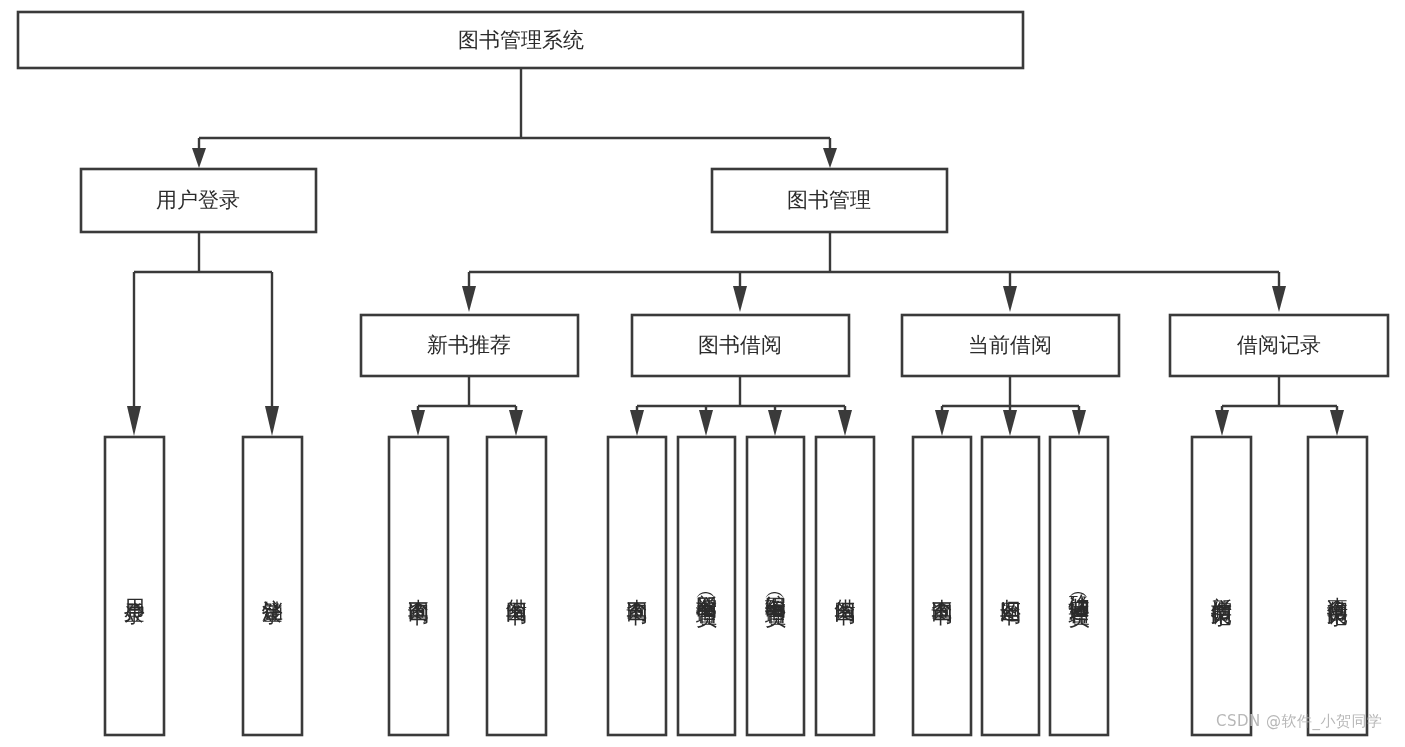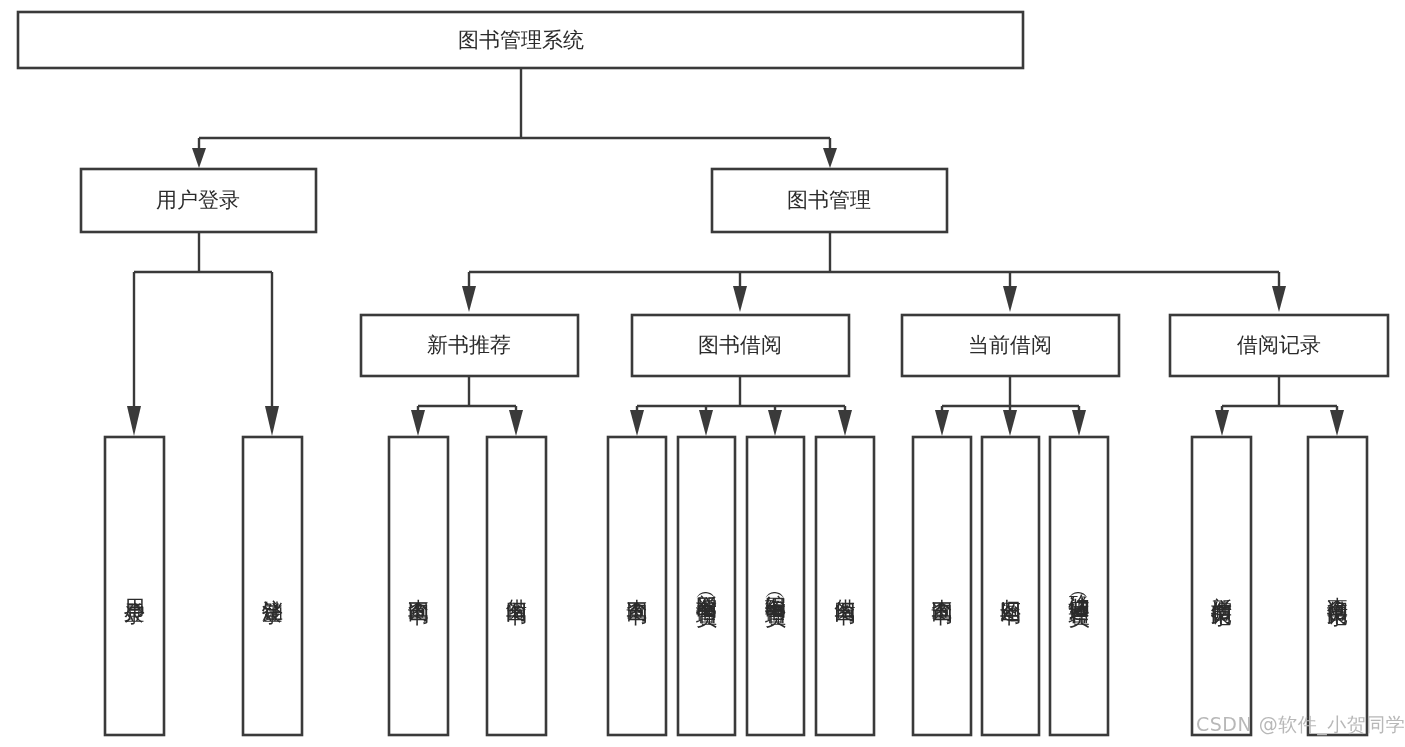--- a/index.html
+++ b/index.html
@@ -60,24 +60,25 @@
     line-height: 1.05;
     color: #2b2b2b;
     letter-spacing: 2px;
     text-align: center;
     white-space: nowrap;
     pointer-events: none;
   }
   .watermark {
     position: absolute;
     font-family: "DejaVu Sans", "Liberation Sans", sans-serif;
-    font-size: 19px;
+    font-size: 15px;
     color: #b8b8b8;
     white-space: nowrap;
     letter-spacing: 0.5px;
+    margin-left: 20px;
   }
 </style>
 </head>
 <body>
 
 <div id="diagram-root">
 
   <svg class="diagram" viewBox="0 0 1405 747" xmlns="http://www.w3.org/2000/svg">
 
     <g>

